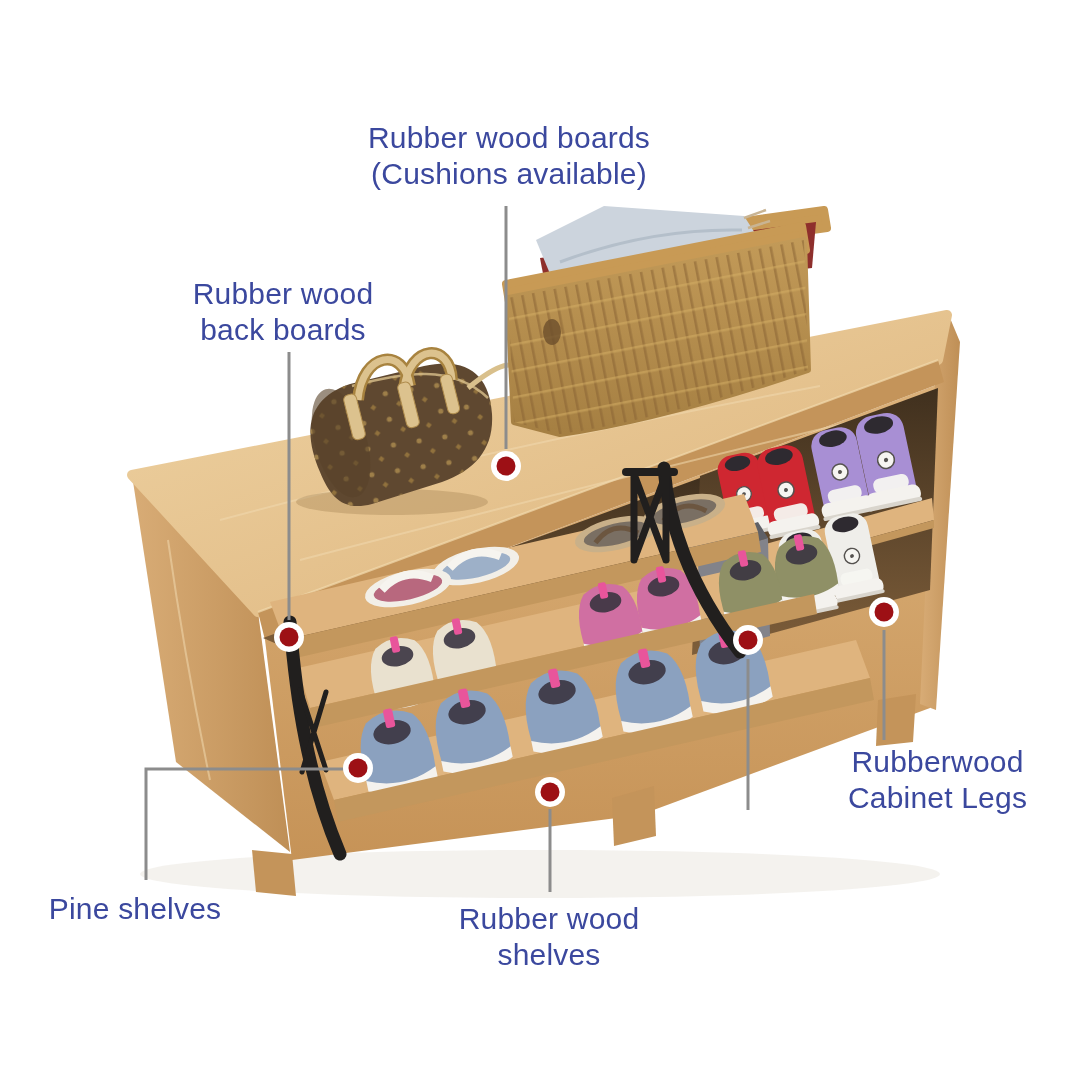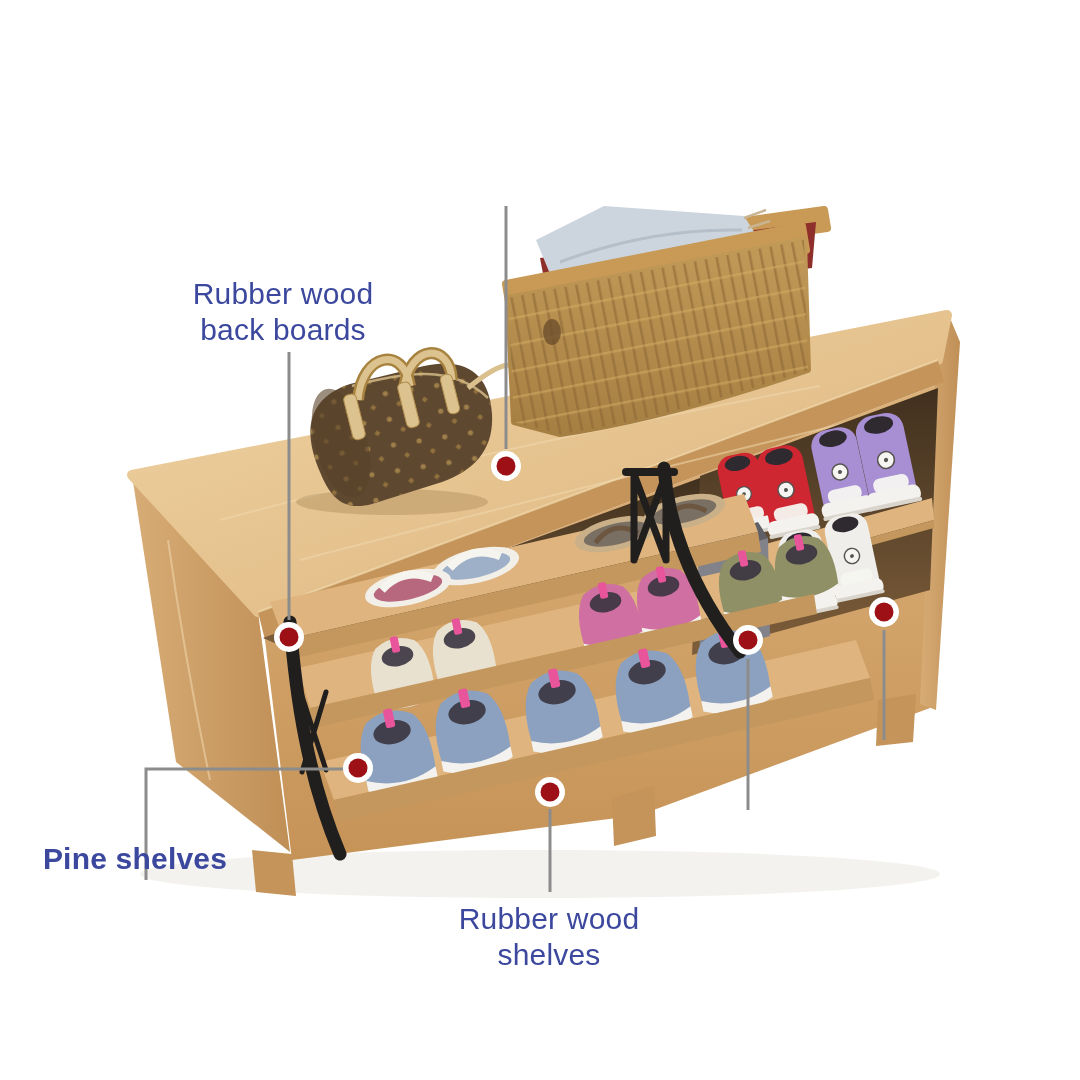--- a/index.html
+++ b/index.html
@@ -239,19 +239,23 @@
           <circle class="mring" cx="748" cy="640" r="15"></circle>
           <circle class="mdot" cx="748" cy="640" r="9.5"></circle>
         </g>
     <g>
           <circle class="mring" cx="884" cy="612" r="15"></circle>
           <circle class="mdot" cx="884" cy="612" r="9.5"></circle>
         </g>
   </g>
 </svg>
 
+<div class="callout" style="left:334px;top:120px;width:350px;">Rubber wood boards
+(Cushions available)</div>
 <div class="callout" style="left:163px;top:276px;width:240px;">Rubber wood
 back boards</div>
-<div class="callout" style="left:15px;top:841px;width:240px;font-weight:bold;">Pine shelves</div>
+<div class="callout" style="left:15px;top:891px;width:240px;">Pine shelves</div>
 <div class="callout" style="left:429px;top:901px;width:240px;">Rubber wood
 shelves</div>
+<div class="callout" style="left:815px;top:744px;width:245px;">Rubberwood
+Cabinet Legs</div>
 
 </div>
 
 </body></html>

